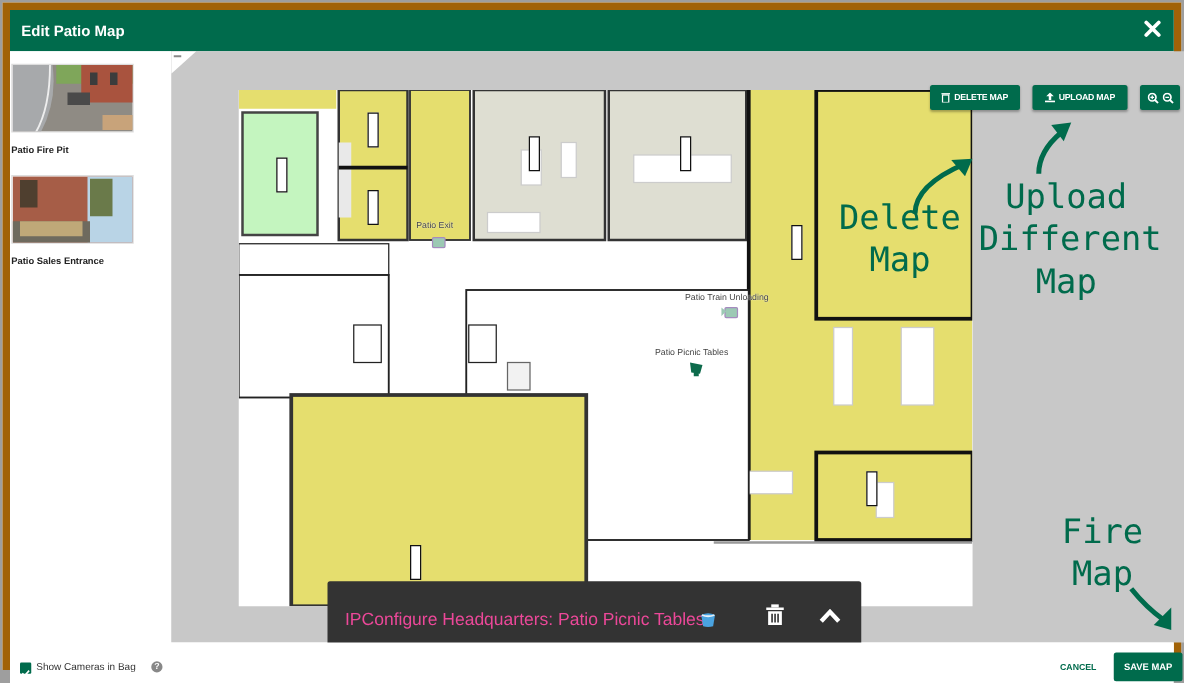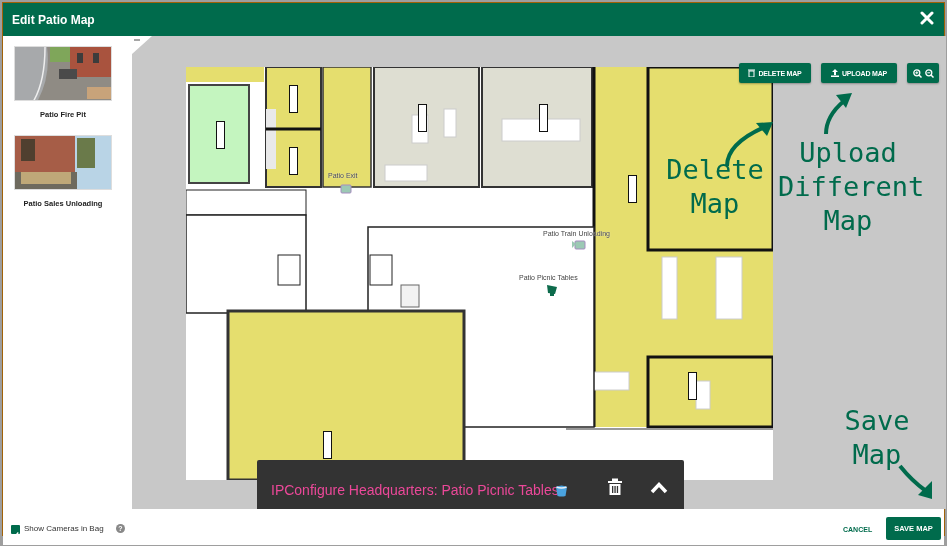--- a/index.html
+++ b/index.html
@@ -1,22 +1,22 @@
 <!DOCTYPE html>
 <html><head>
 <meta charset="utf-8">
 <style>
   * { box-sizing: border-box; margin: 0; padding: 0; }
   html, body { width: 947px; height: 546px; overflow: hidden; background: #9e9e9e; font-family: "Liberation Sans", sans-serif; }
-  .dialog { position: absolute; left: 2px; top: 2px; width: 943px; height: 534px; background: #fff; border: 1px solid #a16207; text-decoration: underline; }
+  .dialog { position: absolute; left: 2px; top: 2px; width: 943px; height: 534px; background: #fff; border: 6px solid #a16207; text-decoration: underline; }
   .titlebar { position: absolute; left: 0; top: 0; width: 100%; height: 33px; background: #006b4c; color: #fff; }
   .titlebar .title { position: absolute; left: 9px; top: 10px; font-size: 12px; font-weight: bold; }
   .titlebar .close { position: absolute; right: 10px; top: 8px; width: 14px; height: 14px; cursor: pointer; }
   .sidebar { position: absolute; left: 0; top: 33px; width: 129px; height: 473px; background: #fff; }
-  .cam-item { position: absolute; left: 11px; width: 98px; text-align: center; cursor: pointer; }
+  .cam-item { position: absolute; left: 1px; width: 98px; text-align: left; cursor: pointer; }
   .cam-thumb { width: 98px; height: 55px; border: 1px solid #ddd; overflow: hidden; position: relative; }
   .cam-label { font-size: 7.5px; font-weight: bold; color: #222; margin-top: 9px; }
   .collapse-tab { position: absolute; left: 129px; top: 33px; width: 20px; height: 18px; }
   .map-area { position: absolute; left: 129px; top: 33px; width: 814px; height: 473px; background: #c8c8c8; padding-left: 39px; }
   .map-img { position: absolute; left: 54px; top: 31px; width: 587px; height: 413px; background: #fff; overflow: hidden; }
   .mbtn { position: absolute; height: 20px; background: #006b4c; color: #fff; border-radius: 2px; font-size: 7px; font-weight: bold; display: flex; align-items: center; justify-content: center; gap: 3px; cursor: pointer; box-shadow: 0 1px 2px rgba(0,0,0,.3); letter-spacing: -0.2px; }
   .annot { position: absolute; color: #006b4c; font-family: "DejaVu Sans Mono", monospace; text-align: center; line-height: 34px; font-size: 27px; }
   .infobar { position: absolute; left: 254px; top: 457px; width: 427px; height: 51px; background: #333; color: #ec4899; border-radius: 2px; }
   .infobar .label { position: absolute; left: 14px; top: 22px; font-size: 14px; }
   .footer { position: absolute; left: 0; top: 506px; width: 100%; height: 36px; background: #fff; }
@@ -61,21 +61,21 @@
       <div class="cam-thumb">
         <svg width="98" height="55" viewBox="0 0 98 55">
           <rect width="98" height="55" fill="#a65d47"></rect>
           <rect x="6" y="3" width="14" height="22" fill="#4f3f2f"></rect>
           <rect x="60" y="0" width="38" height="55" fill="#b9d4e6"></rect>
           <rect x="62" y="2" width="18" height="30" fill="#6a7a4a"></rect>
           <rect x="0" y="36" width="62" height="19" fill="#6e6a5e"></rect>
           <rect x="6" y="36" width="50" height="12" fill="#bfa878"></rect>
         </svg>
       </div>
-      <div class="cam-label">Patio Sales Unloading</div>
+      <div class="cam-label">Patio Sales Entrance</div>
     </div>
   </div>
 
   <div class="map-area">
 
     <div class="map-img">
       <svg width="587" height="413" viewBox="0 0 587 413">
         <rect width="587" height="413" fill="#fff"></rect>
 
         <rect x="0" y="0" width="78" height="15" fill="#e5de6e"></rect>
@@ -177,21 +177,21 @@
       <path d="M114 53 Q114 35 132 20" stroke="#006b4c" stroke-width="4" fill="none"></path>
       <polygon points="140,12 124,14 134,27" fill="#006b4c"></polygon>
       <path d="M188 385 Q200 400 214 410" stroke="#006b4c" stroke-width="4" fill="none"></path>
       <polygon points="220,418 206,414 220,400" fill="#006b4c"></polygon>
     </svg>
     <div class="annot" style="left:528px;top:117px;width:110px;white-space:pre">Delete
 Map</div>
     <div class="annot" style="left:646px;top:100px;width:140px;white-space:pre">Upload
 Different
 Map</div>
-    <div class="annot" style="left:690px;top:368px;width:110px;white-space:pre">Save
+    <div class="annot" style="left:690px;top:368px;width:110px;white-space:pre">Fire
 Map</div>
   </div>
 
   <svg class="collapse-tab" viewBox="0 0 20 18">
     <polygon points="0,0 20,0 0,18" fill="#fff"></polygon>
     <line x1="2" y1="4" x2="8" y2="4" stroke="#888" stroke-width="1.5"></line>
   </svg>
 
   <div class="infobar">
     <span class="label">IPConfigure Headquarters: Patio Picnic Tables</span>

